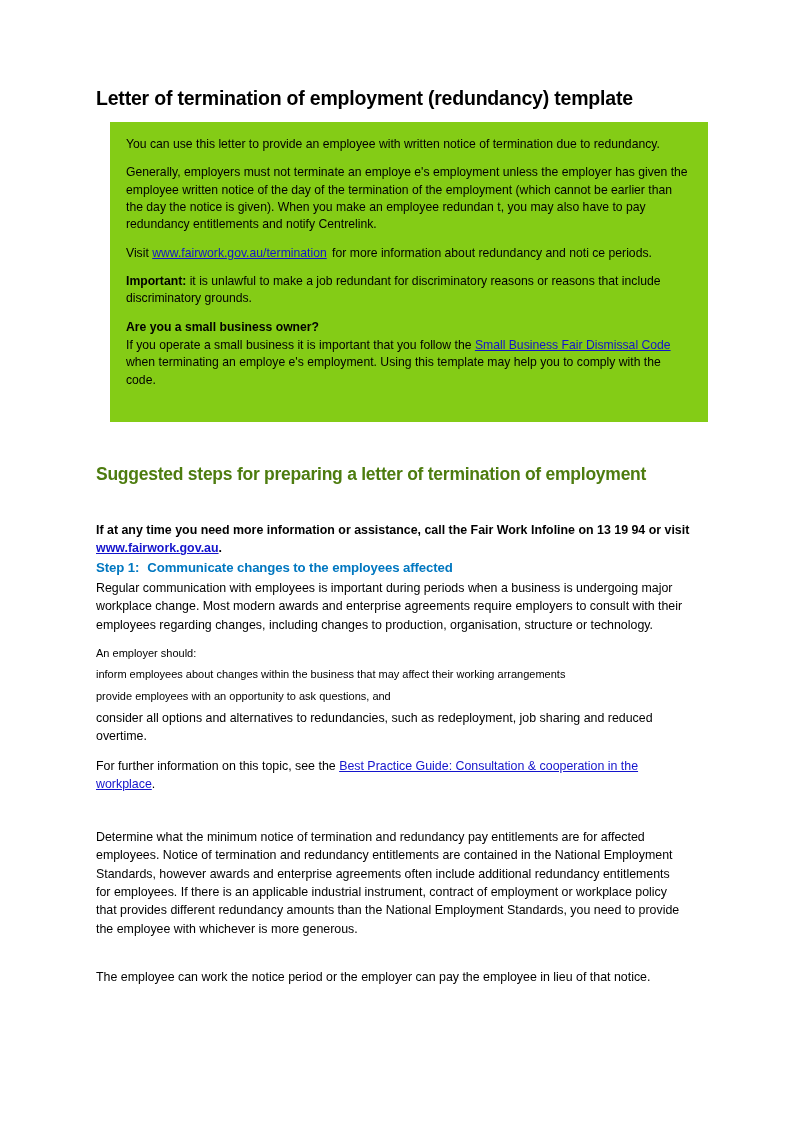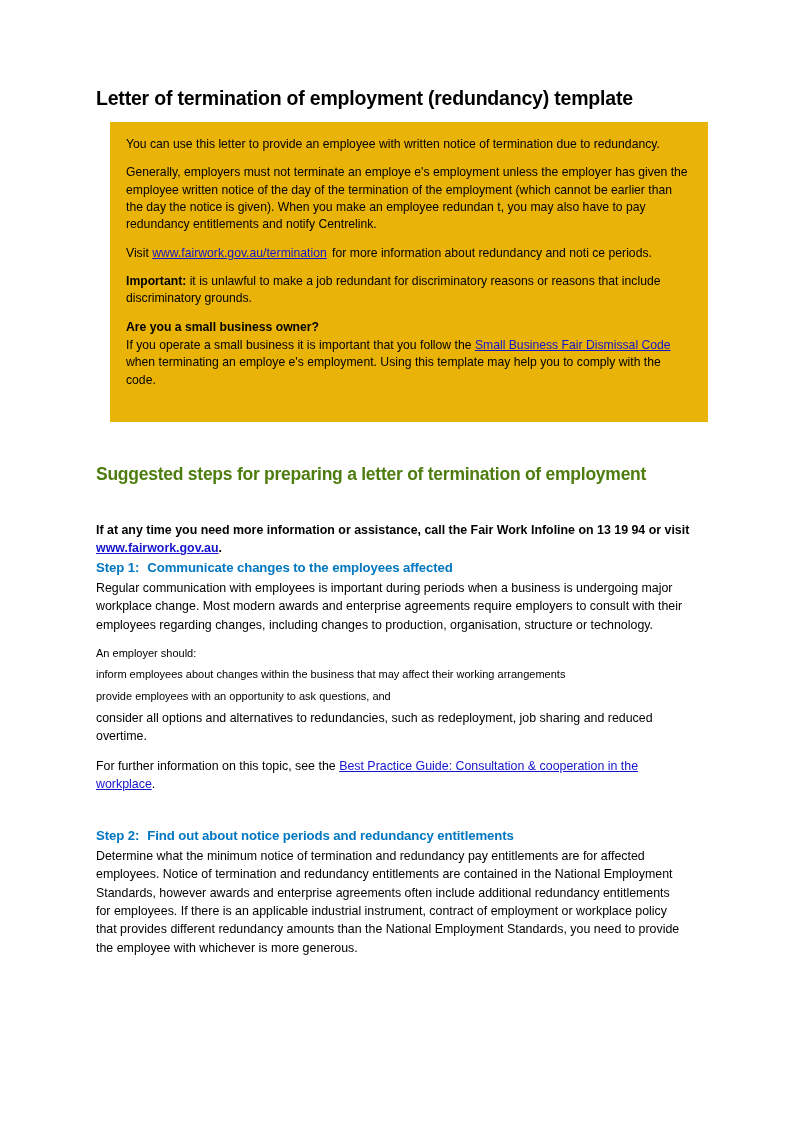--- a/index.html
+++ b/index.html
@@ -41,21 +41,21 @@
   }
 
   
   .info-box {
     position: absolute;
     left: 110px;
     top: 122px;
     width: 598px;
     height: 300px;
     box-sizing: border-box;
-    background: #eab308;
+    background: #84cc16;
     padding: 14px 16px 10px 16px;
   }
   .info-box p {
     margin: 0 0 11px 0;
     font-size: 12.2px;
     line-height: 1.42;
   }
   .info-box p:last-child { margin-bottom: 0; }
   .info-box .tight { margin-bottom: 1px; }
 
@@ -169,21 +169,21 @@
     <p class="list-p">provide employees with an opportunity to ask questions, and</p>
 
     <p class="body-p">consider all options and alternatives to redundancies, such as redeployment, job sharing and reduced overtime.</p>
 
     <p class="body-p last">
       <span>For further information on this topic, see the </span><a class="link" href="#">Best Practice Guide: Consultation &amp; cooperation in the workplace</a><span>.</span>
     </p>
   </div>
 
   <div class="step-block" id="step2">
-    <p class="step-heading">
-      <span>Step 2:</span><span class="step-gap"></span><span>Find out about notice periods and redundancy entitlements</span>
-    </p>
 
     <p class="body-p last">Determine what the minimum notice of termination and redundancy pay entitlements are for affected employees. Notice of termination and redundancy entitlements are contained in the National Employment Standards, however awards and enterprise agreements often include additional redundancy entitlements for employees. If there is an applicable industrial instrument, contract of employment or workplace policy that provides different redundancy amounts than the National Employment Standards, you need to provide the employee with whichever is more generous.</p>
   </div>
 
+  <div class="step-block" id="closing">
+    <p class="body-p last">The employee can work the notice period or the employer can pay the employee in lieu of that notice.</p>
+  </div>
 
 </div>
 
 </body></html>

